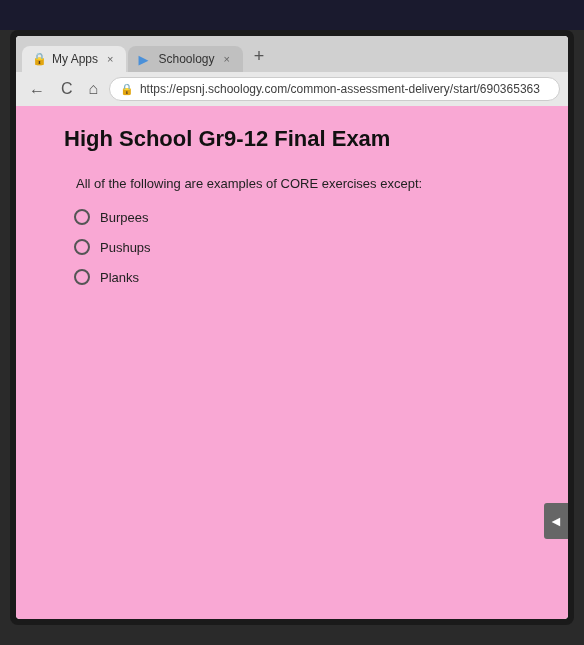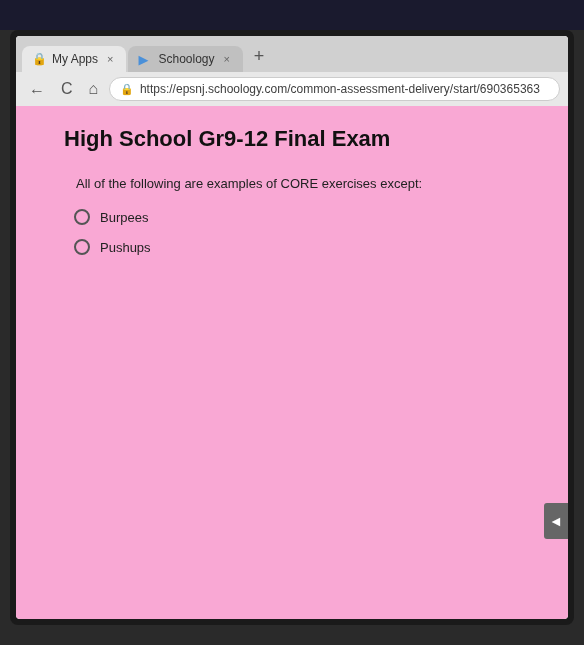--- a/index.html
+++ b/index.html
@@ -279,19 +279,23 @@
       <div class="answer-options">
 
       <div class="answer-option">
             <div class="radio-circle"></div>
             <span class="answer-label">Burpees</span>
           </div>
           <div class="answer-option">
             <div class="radio-circle"></div>
             <span class="answer-label">Pushups</span>
           </div>
+          <div class="answer-option">
+            <div class="radio-circle"></div>
+            <span class="answer-label">Planks</span>
+          </div>
         </div>
 
       <div class="side-arrow">◄</div>
     </div>
 
   </div>
 </div>
 
 </body></html>

